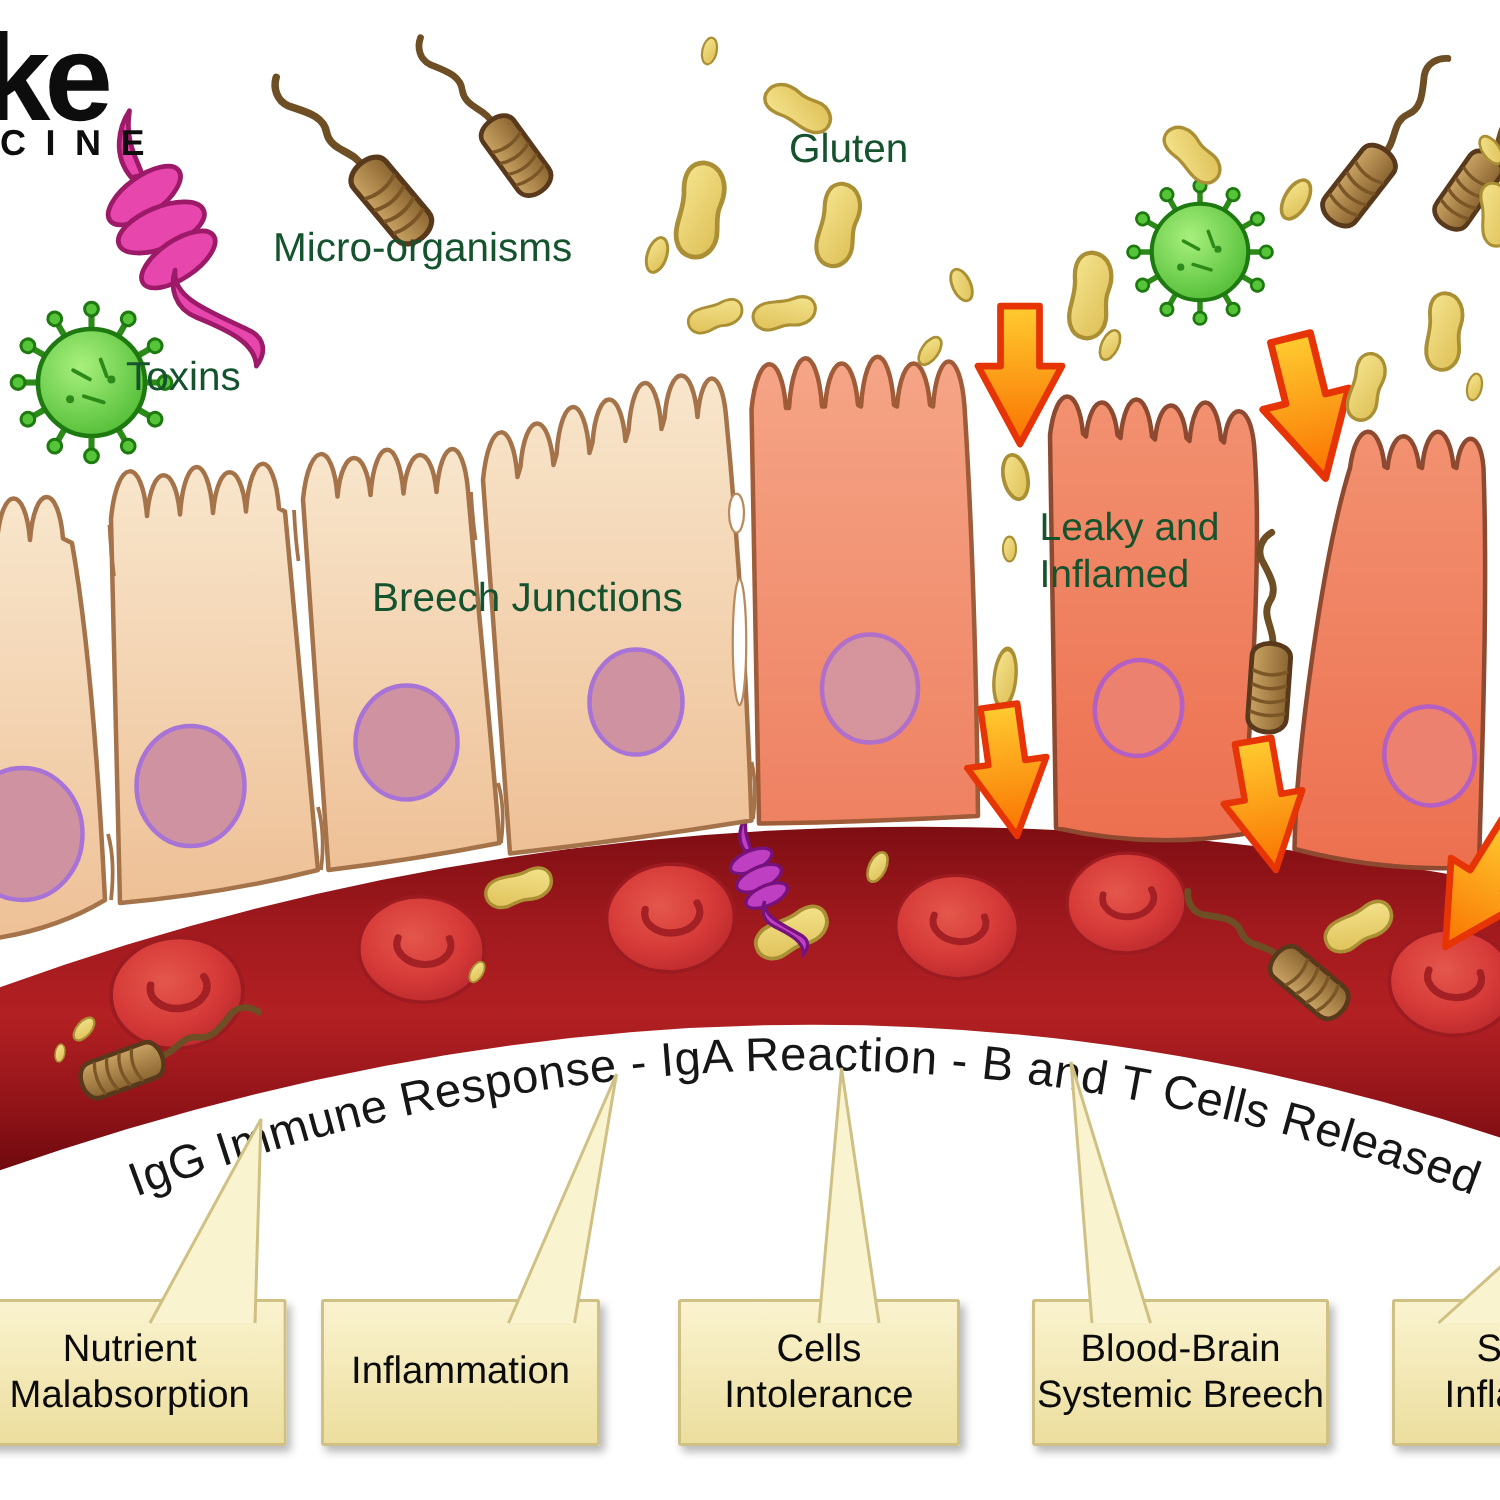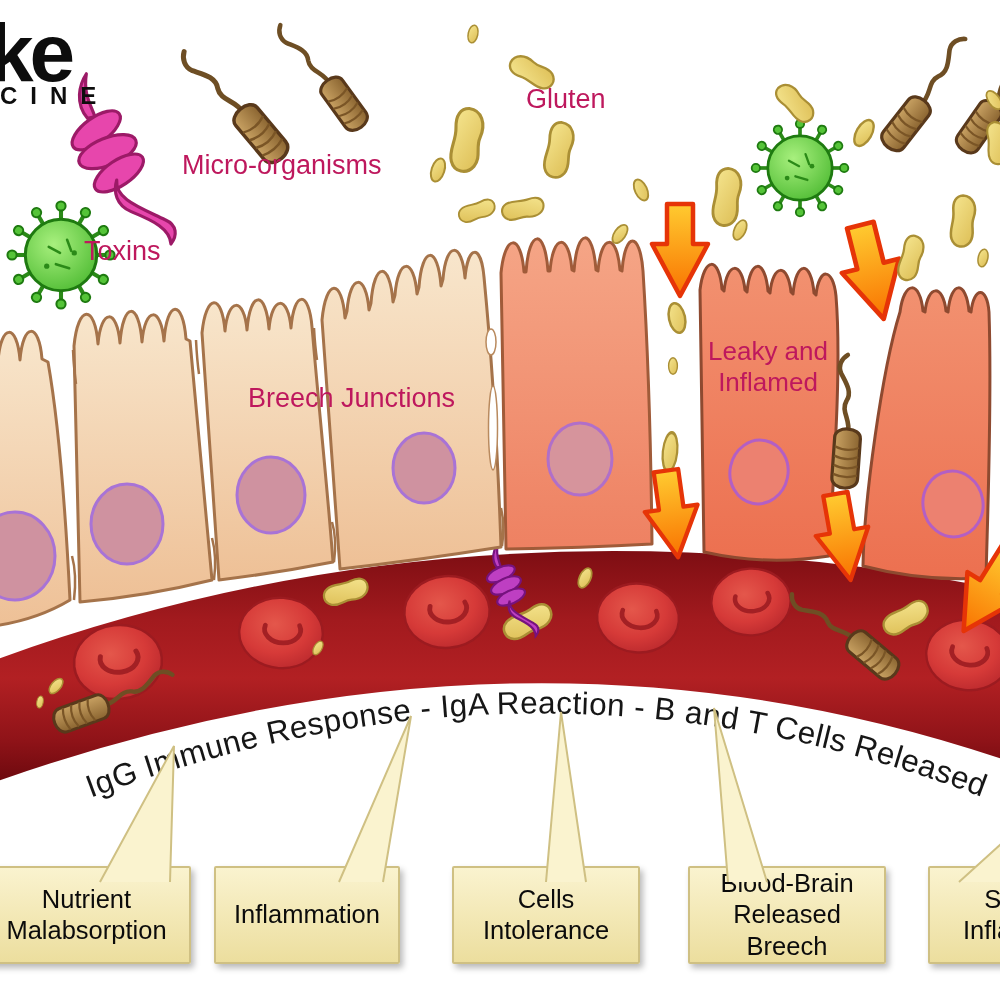--- a/index.html
+++ b/index.html
@@ -1,19 +1,19 @@
 <!DOCTYPE html>
 <html><head>
 <meta charset="utf-8">
 <style>
   html,body{margin:0;padding:0;width:1000px;height:1000px;overflow:hidden;background:#fff;
     font-family:"Liberation Sans",sans-serif;position:relative}
   #scene{position:absolute;left:0;top:0;z-index:1}
-  .lbl{position:absolute;color:#be185d;font-size:27px;white-space:nowrap;z-index:3}
-  .lbl-c{text-align:center;white-space:pre-line;line-height:1.2}
+  .lbl{position:absolute;color:#14532d;font-size:27px;white-space:nowrap;z-index:3}
+  .lbl-c{text-align:left;white-space:pre-line;line-height:1.2}
   .logo-top{position:absolute;left:-12px;top:12px;font-size:82px;font-weight:800;
     letter-spacing:-4px;color:#0d0d0d;z-index:3;line-height:1}
   .logo-bottom{position:absolute;left:0px;top:82px;font-size:24px;font-weight:700;
     letter-spacing:13px;color:#0d0d0d;z-index:3}
   .callout{position:absolute;top:866px;height:94px;z-index:5;
     background:linear-gradient(#FAF3CF,#ECDE9E);border:2px solid #CFC083;border-radius:2px;
     box-shadow:3px 4px 6px rgba(0,0,0,.28);display:flex;align-items:center;justify-content:center;
     text-align:center;font-size:25.5px;line-height:1.22;color:#0b0b0b;white-space:pre-line}
   #tails{position:absolute;left:0;top:0;z-index:6;pointer-events:none}
 </style>
@@ -257,21 +257,21 @@
 <div class="lbl" style="left:248px;top:383px">Breech Junctions</div>
 <div class="lbl lbl-c" style="left:693px;top:336px;width:150px;font-size:26px">Leaky and
 Inflamed</div>
 
 <div class="callout" style="left:-18px;width:205px">Nutrient
 Malabsorption</div>
 <div class="callout" style="left:214px;width:182px">Inflammation</div>
 <div class="callout" style="left:452px;width:184px">Cells
 Intolerance</div>
 <div class="callout" style="left:688px;width:194px">Blood-Brain
-Released Breech</div>
+Systemic Breech</div>
 <div class="callout" style="left:928px;width:212px">Systemic
 Inflammation</div>
 
 <svg id="tails" width="1000" height="1000" viewBox="0 0 1000 1000">
   <g fill="#FAF3CF" stroke="#CFC083" stroke-width="2">
     <path d="M 100,882 L 174,746 L 170,882"></path>
     <path d="M 339,882 L 411,716 L 383,882"></path>
     <path d="M 546,882 L 561,712 L 586,882"></path>
     <path d="M 728,882 L 714,708 L 767,882"></path>
     <path d="M 959,882 L 1064,787 L 1008,882"></path>

